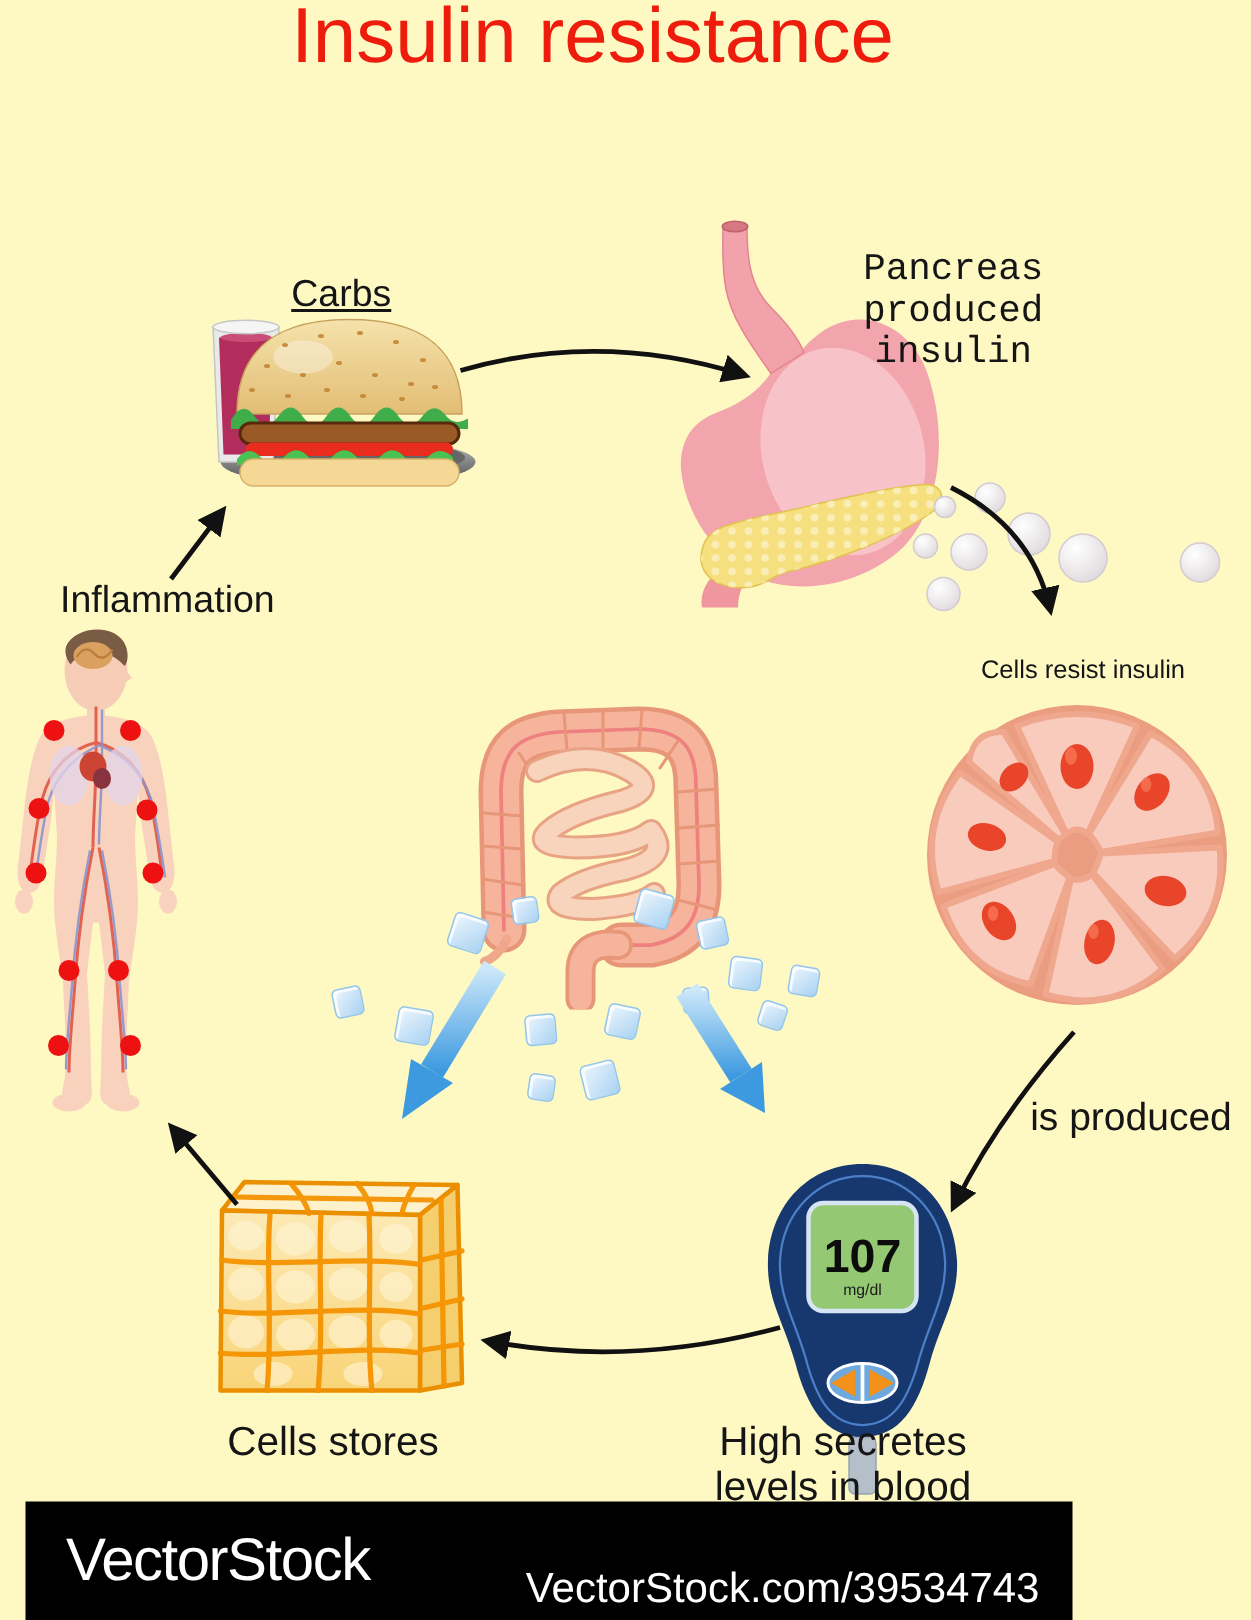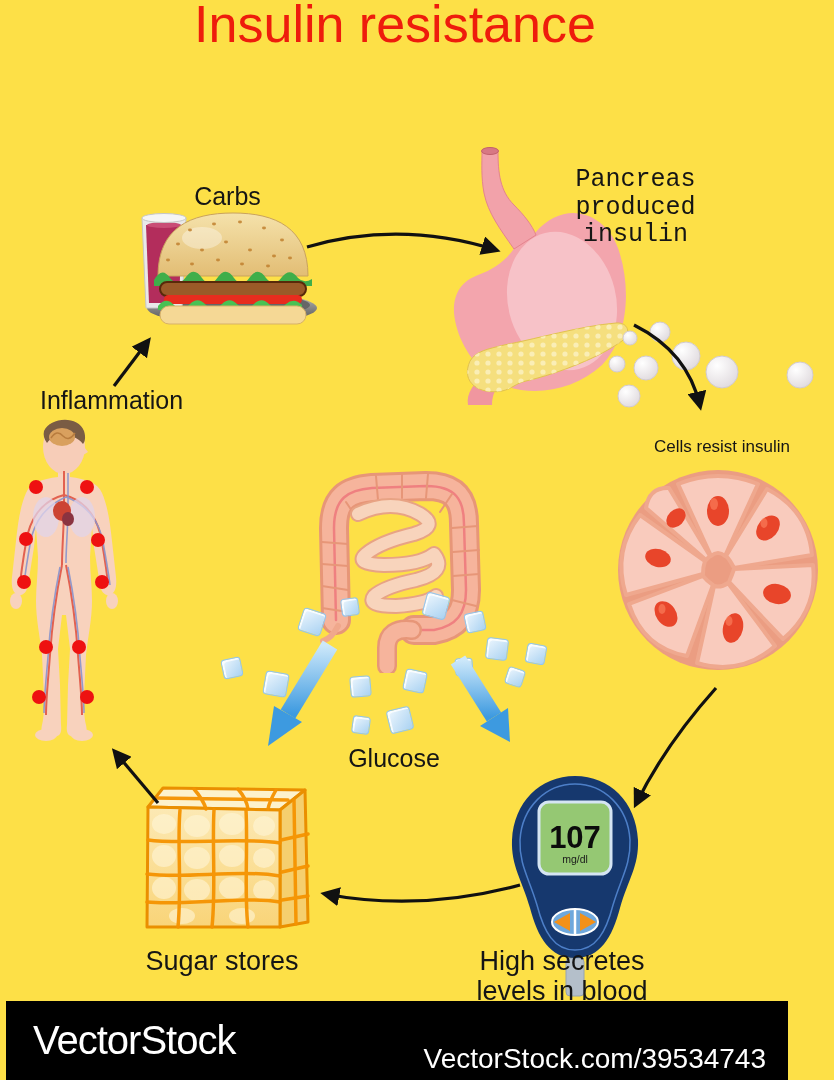--- a/index.html
+++ b/index.html
@@ -1,26 +1,26 @@
 <!DOCTYPE html>
 <html><head>
 <meta charset="utf-8">
 <style>
   html,body{margin:0;padding:0;background:#888;}
-  .canvas{position:relative;width:834px;height:1080px;background:#fde047;overflow:hidden;
+  .canvas{position:relative;width:834px;height:1080px;background:#fef9c3;overflow:hidden;
           font-family:"Liberation Sans",sans-serif;margin:0 auto;}
   .abs{position:absolute;}
   .label{position:absolute;color:#151515;text-align:center;line-height:1.12;
          font-family:"Liberation Sans",sans-serif;white-space:nowrap;}
   .page-title{position:absolute;top:-6px;left:0;width:790px;text-align:center;
               font-size:52px;font-weight:400;letter-spacing:0px;}
   .gcube{position:absolute;border-radius:4px;
          background:linear-gradient(135deg,#eef7fe 0%,#cfe6f8 45%,#a9d2f2 100%);
          border:1.5px solid #93c6ee;box-shadow:inset 2px 2px 0 rgba(255,255,255,.8);}
-  .watermark{position:absolute;left:6px;bottom:0;width:782px;height:79px;z-index:50;
+  .watermark{position:absolute;left:17px;bottom:0;width:698px;height:79px;z-index:50;
              display:flex;align-items:center;justify-content:space-between;}
   .wm-logo{color:#ffffff;font-size:40px;font-weight:400;letter-spacing:-1px;margin-left:27px;}
   .wm-url{color:#ffffff;font-size:28px;font-weight:400;margin-right:22px;margin-top:36px;}
   svg{display:block;}
 </style>
 </head>
 <body>
 
 <div class="canvas">
 
@@ -336,44 +336,44 @@
     </g>
 
     <g>
       <line x1="330" y1="645" x2="288" y2="714" stroke="url(#blueAG)" stroke-width="17"></line>
       <polygon points="268,746 302,722 274,706" fill="#3d9ae0"></polygon>
       <line x1="458" y1="660" x2="494" y2="717" stroke="url(#blueAG)" stroke-width="17"></line>
       <polygon points="510,742 508,708 480,726" fill="#3d9ae0"></polygon>
     </g>
   </svg>
 
-  <div class="label" style="left:160px;top:182px;width:135px;font-size:25px;">Carbs</div>
+  <div class="label" style="left:160px;top:182px;width:135px;font-size:25px;text-decoration:underline;">Carbs</div>
 
   <div class="label" style="left:553px;top:166px;width:165px;font-size:25px;line-height:1.1;font-family:Liberation Mono, monospace;">
     <span style="display:block;">Pancreas</span>
     <span style="display:block;">produced</span>
     <span style="display:block;">insulin</span>
   </div>
 
   <div class="label" style="left:610px;top:437px;width:224px;font-size:17px;">Cells resist insulin</div>
 
   <div class="label" style="right:0px;top:730px;width:160px;font-size:26px;text-align:center;line-height:1.1;">
+    <span style="display:block;">is produced</span>
   </div>
 
   <div class="label" style="left:462px;top:947px;width:200px;font-size:27px;line-height:1.1;">
     <span style="display:block;">High secretes</span>
     <span style="display:block;">levels in blood</span>
   </div>
 
   <div class="label" style="left:122px;top:947px;width:200px;font-size:27px;line-height:1.1;">
-    <span style="display:block;">Sugar stores</span>
+    <span style="display:block;">Cells stores</span>
   </div>
 
   <div class="label" style="left:0px;top:386px;width:135px;font-size:25px;text-align:left;padding-left:40px;">Inflammation</div>
 
-  <div class="label" style="left:324px;top:744px;width:140px;font-size:25px;">Glucose</div>
 
   <div class="watermark" style="background:#000000;">
     <div class="wm-logo">VectorStock</div>
     <div class="wm-url">VectorStock.com/39534743</div>
   </div>
 
 </div>
 
 </body></html>

